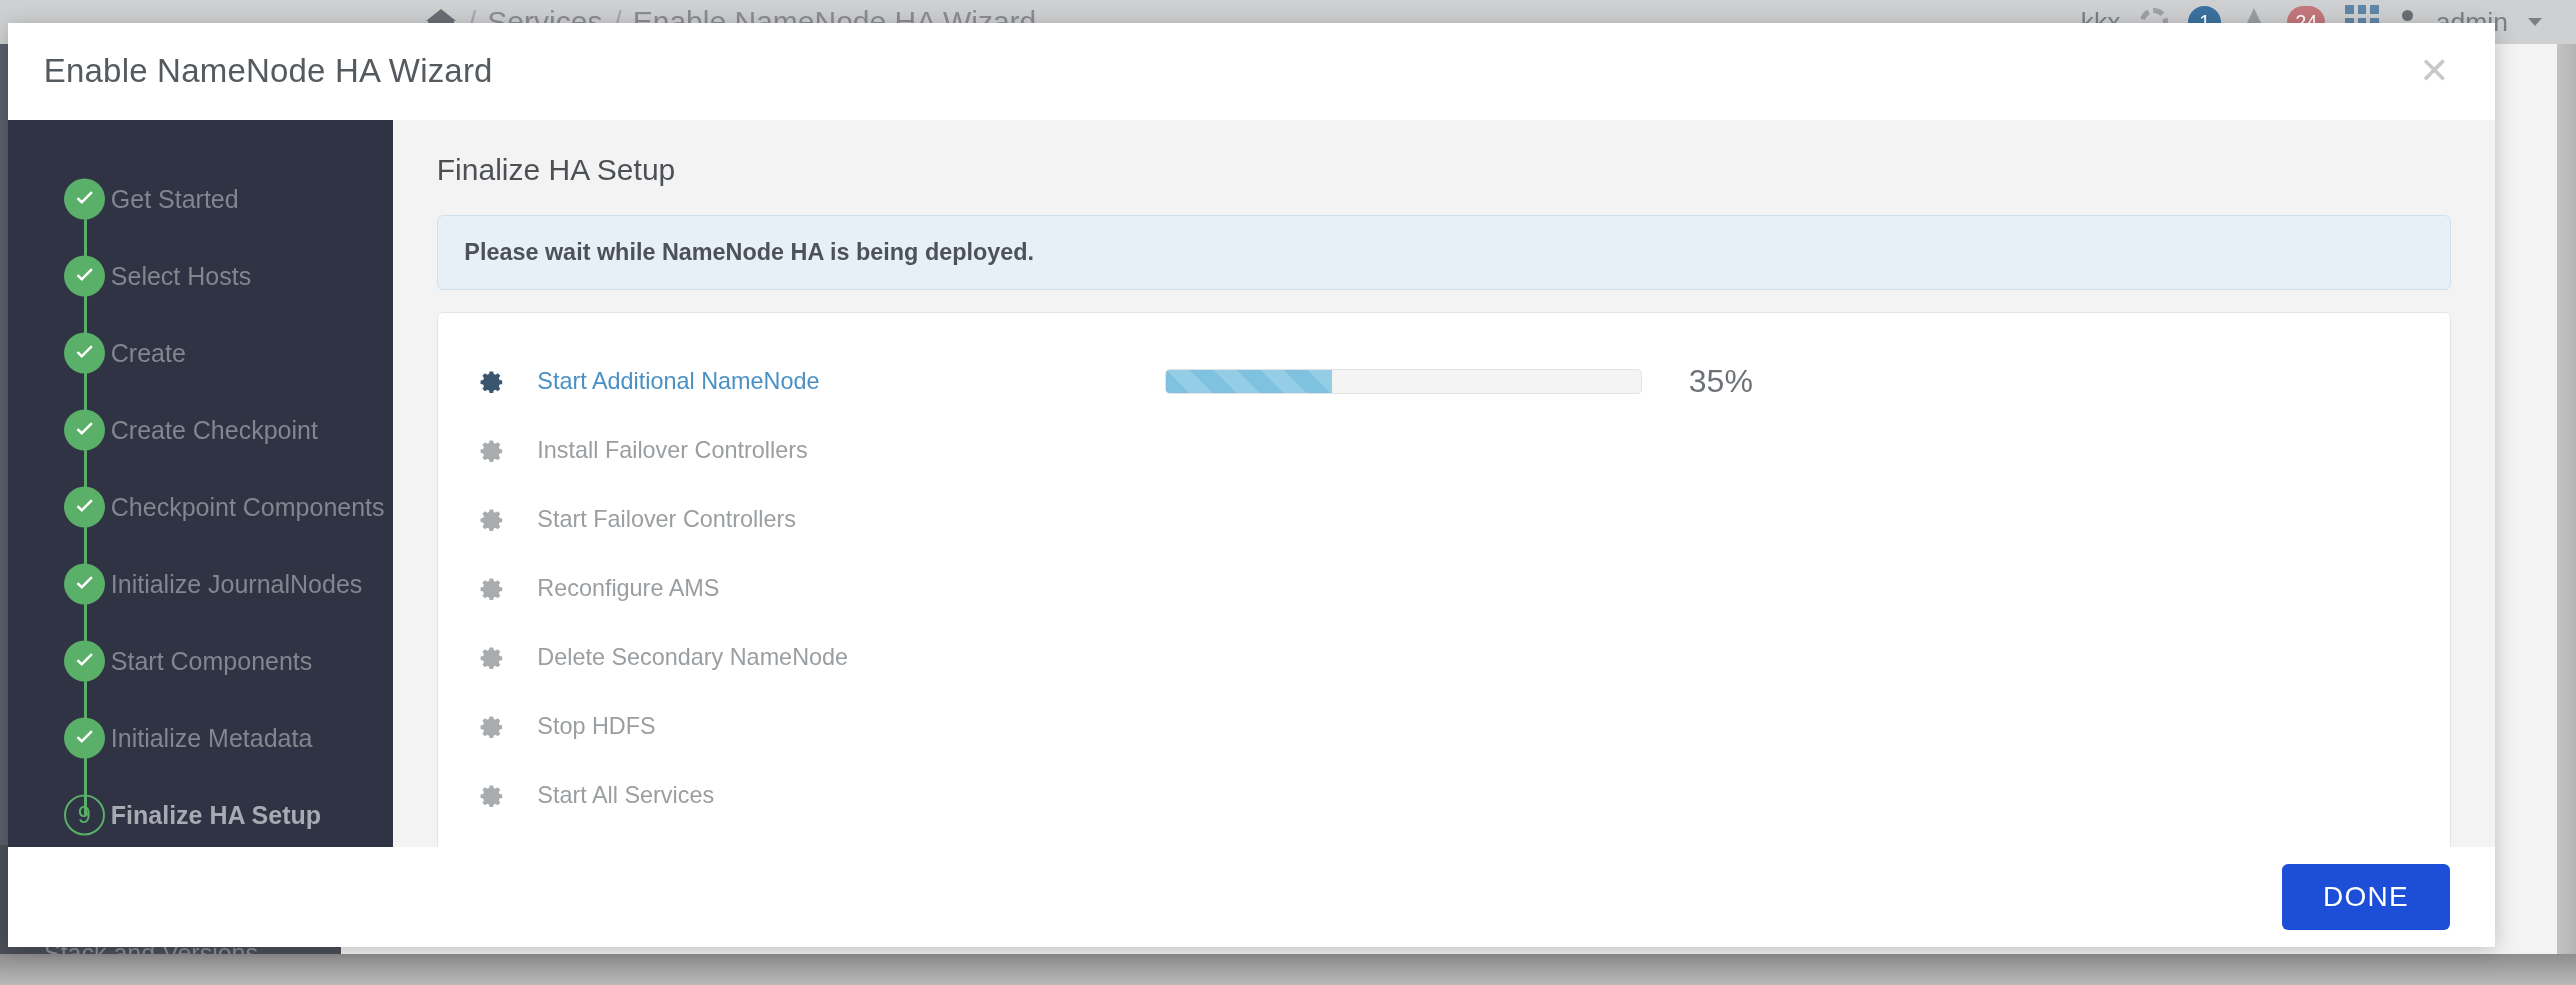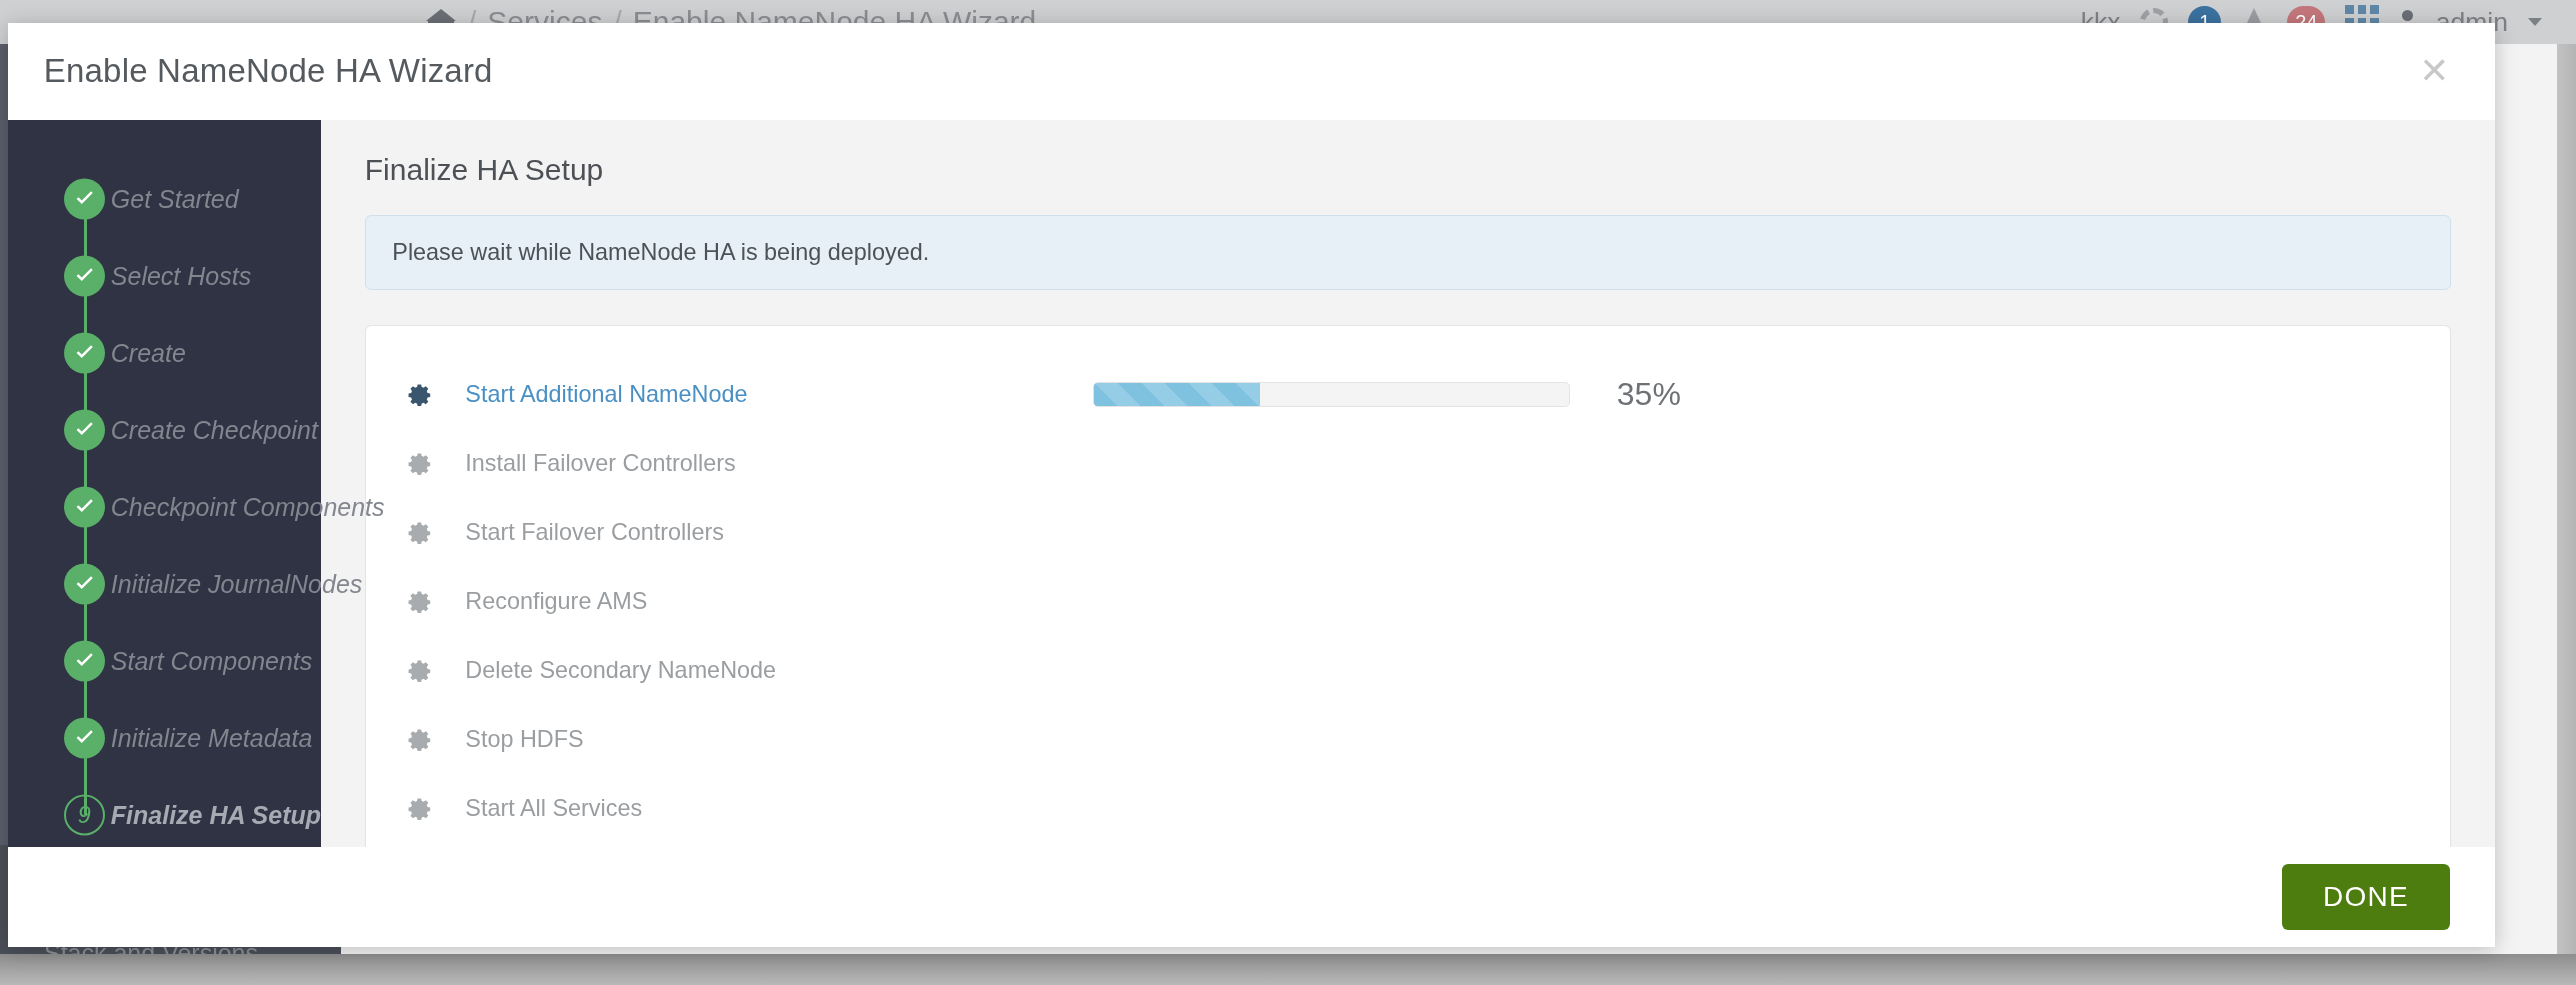--- a/index.html
+++ b/index.html
@@ -121,34 +121,33 @@
   #modal-body {
     flex: 1 1 auto; display: flex; min-height: 0;
     background: #f3f3f3;
   }
   #modal-footer {
     flex: none; height: 100px; background: #ffffff;
     display: flex; align-items: center; justify-content: flex-end;
     padding-right: 45px;
   }
   #done-button {
-    background: #4d7c0f; color: #ffffff;
+    background: #1d4ed8; color: #ffffff;
     border: none; border-radius: 6.2px;
     font-size: 28px; font-family: inherit;
     padding: 17px 41px; letter-spacing: 1.2px;
     cursor: pointer;
   }
 
   
   #wizard-sidebar {
-    width: 313px; flex: none;
+    width: 385px; flex: none;
     background: #2f3343;
     padding-top: 41px;
     position: relative;
-    font-style: italic;
   }
   .step {
     position: relative; display: flex; align-items: center;
     height: 77px; padding-left: 61px;
   }
   .step-marker {
     position: absolute; left: 56px; top: 50%; transform: translateY(-50%);
     width: 41px; height: 41px; border-radius: 50%;
     display: flex; align-items: center; justify-content: center;
     z-index: 2;
@@ -173,21 +172,22 @@
   
   #wizard-content {
     flex: 1 1 auto; padding: 33px 44px 0 44px; min-width: 0;
   }
   #content-heading {
     font-size: 30px; color: #4d5156; font-weight: 400; margin-bottom: 28px;
   }
   #info-alert {
     background: #e7f0f7; border: 0.8px solid #cfe0ec; border-radius: 6.2px;
     padding: 23.4px 26.5px; font-size: 23.4px; color: #4c5257;
-    margin-bottom: 35px;
+    margin-bottom: 22px;
+    font-weight: bold;
   }
   #task-panel {
     background: #ffffff; border: 0.8px solid #e2e4e6; border-radius: 6.2px;
     padding: 34px 0 31px 0;
   }
   .task-row {
     display: flex; align-items: center; height: 69px; padding: 0 36px 0 41px;
   }
   .task-left { display: flex; align-items: center; gap: 32px; width: 686px; flex: none; }
   .gear-icon { width: 26.5px; height: 26.5px; flex: none; display: block; }

